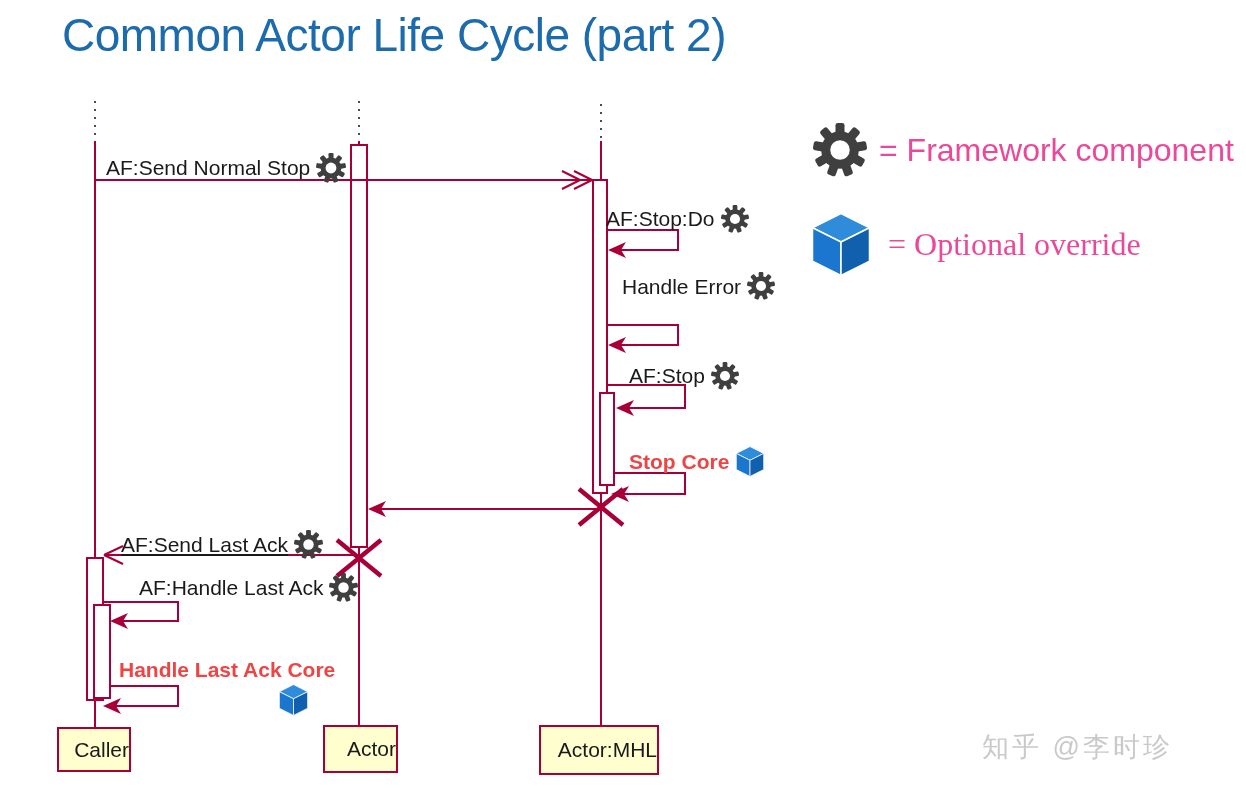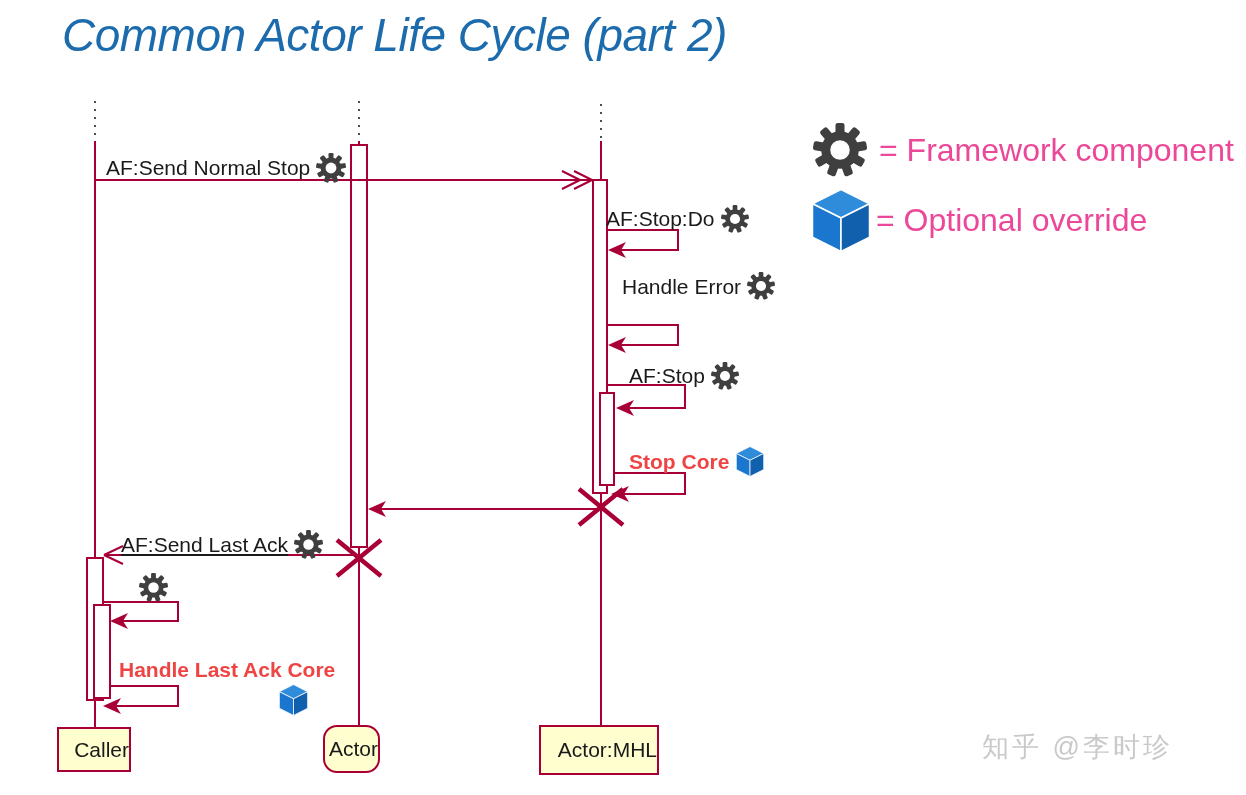--- a/index.html
+++ b/index.html
@@ -3,21 +3,21 @@
 <meta charset="utf-8">
 <style>
   html,body{margin:0;padding:0;}
   body{
     width:1246px;height:795px;position:relative;background:#ffffff;
     font-family:"Liberation Sans",sans-serif;color:#1a1a1a;overflow:hidden;
   }
   .abs{position:absolute;}
   #page-title{
     left:62px;top:8px;font-size:46px;letter-spacing:-0.5px;
-    color:#1C6BAD;white-space:nowrap;font-weight:400;font-style:italic;
+    color:#1C6BAD;white-space:nowrap;font-weight:400;
   }
   #diagram-svg{left:0;top:90px;}
   .msg{
     position:absolute;display:flex;align-items:center;gap:6px;
     font-size:21px;color:#1a1a1a;white-space:nowrap;line-height:26px;
   }
   .msg.bold{font-weight:bold;color:#ef4444;}
   .msg-col{position:absolute;display:flex;flex-direction:column;line-height:27px;font-size:21px;gap:31px;}
   .msg-col .row{display:flex;align-items:center;gap:6px;}
   .participant{
@@ -150,48 +150,49 @@
 </div>
 
 <div class="msg" style="left:121px;top:530px;text-decoration:underline;">
   <span>AF:Send Last Ack</span>
   <svg class="icon" width="29" height="29">
       <use href="#gear"></use>
     </svg>
 </div>
 
 <div class="msg" style="left:139px;top:573px;">
+  <span>AF:Handle Last Ack</span>
   <svg class="icon" width="29" height="29">
       <use href="#gear"></use>
     </svg>
 </div>
 
 <div class="msg bold" style="left:119px;top:657px;">
   <span>Handle Last Ack Core</span>
 </div>
 <svg class="abs icon" style="left:278px;top:684px;" width="31" height="32">
     <use href="#cube"></use>
   </svg>
 
 <div class="participant" style="left:57px;top:727px;width:74px;height:45px;">
   <span>Caller</span>
 </div>
-<div class="participant" style="left:323px;top:725px;width:57px;height:48px;border-radius:14px;">
+<div class="participant" style="left:323px;top:725px;width:75px;height:48px;">
   <span>Actor</span>
 </div>
 <div class="participant" style="left:539px;top:725px;width:120px;height:50px;">
   <span>Actor:MHL</span>
 </div>
 
 <div class="legend-row" style="left:813px;top:123px;gap:12px;">
   <svg class="icon" width="54" height="54">
       <use href="#gear"></use>
     </svg>
   <span>= Framework component</span>
 </div>
-<div class="legend-row" style="left:810px;top:188px;gap:4px;">
+<div class="legend-row" style="left:810px;top:212px;gap:16px;font-family:Liberation Serif, serif;">
   <svg class="icon" width="62" height="65">
       <use href="#cube"></use>
     </svg>
   <span>= Optional override</span>
 </div>
 
 <div id="watermark" class="abs">知乎 @李时珍</div>
 
 </body></html>

